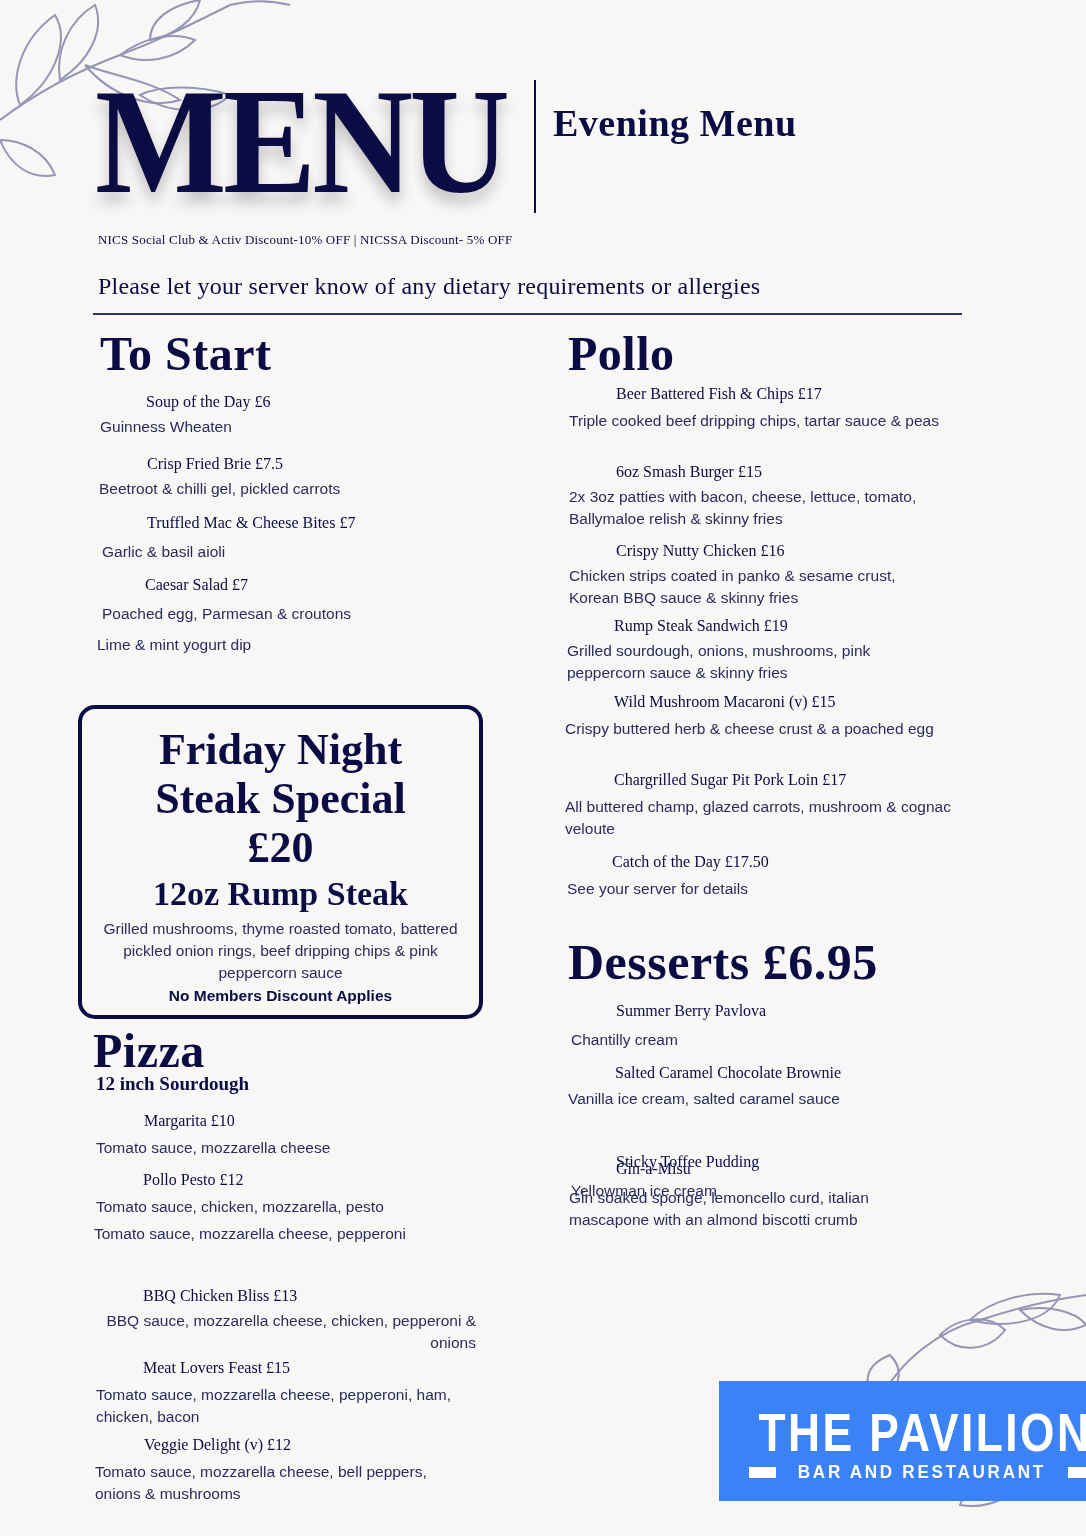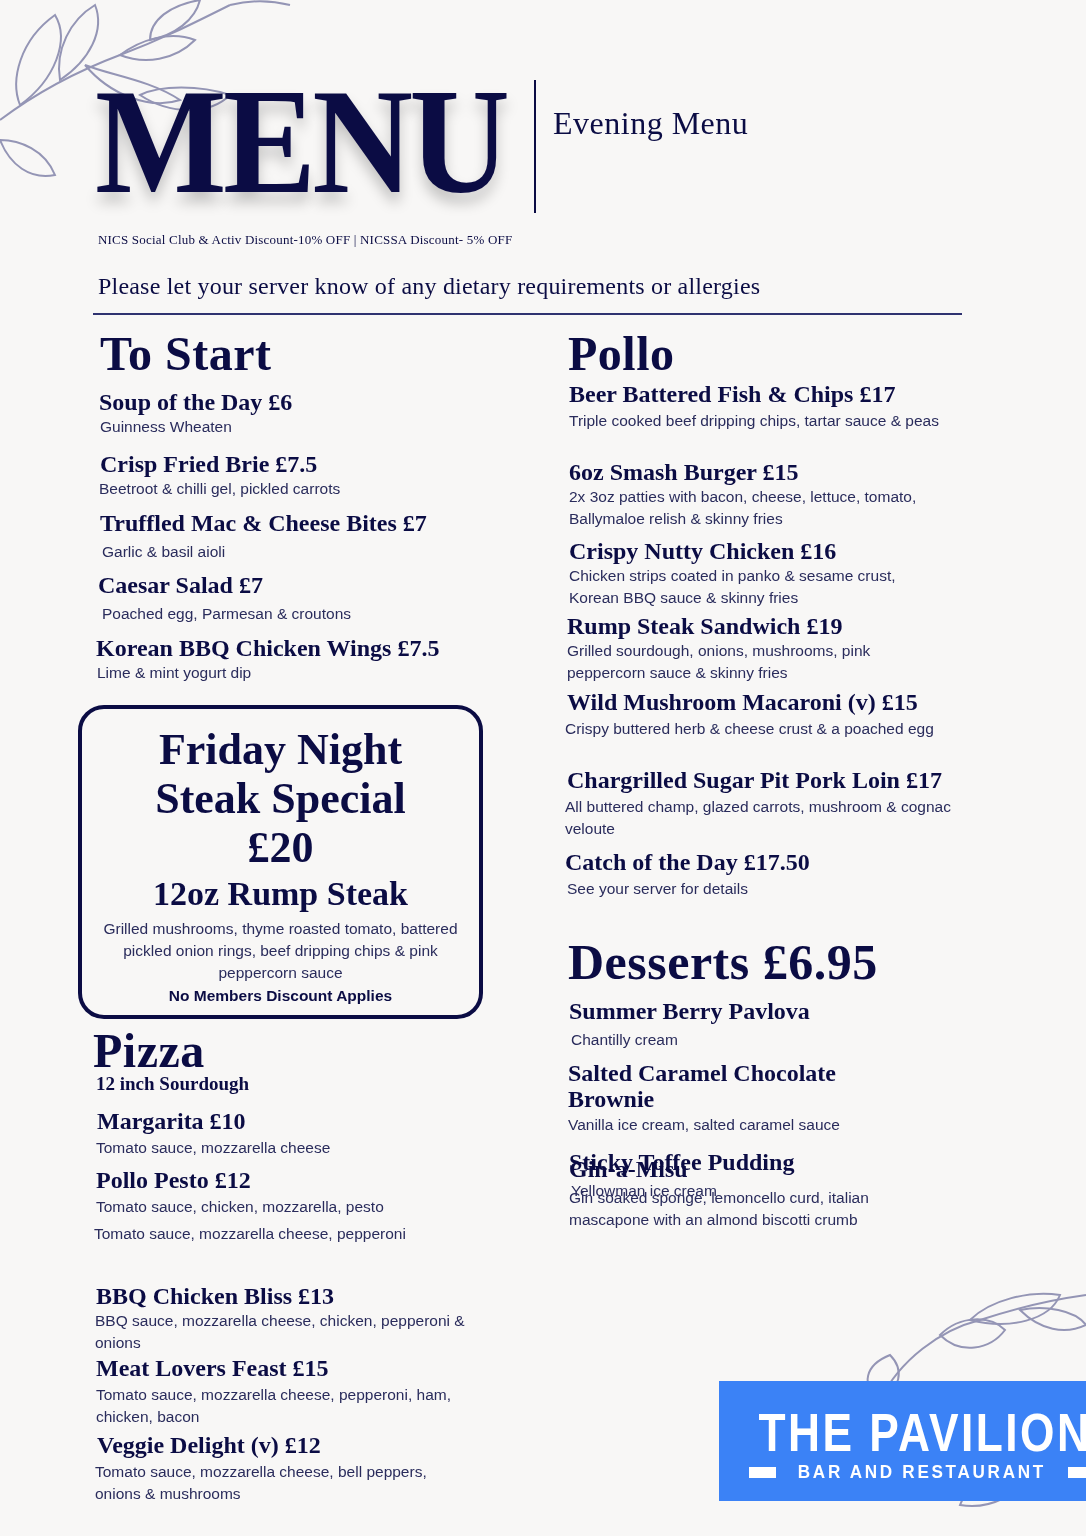--- a/index.html
+++ b/index.html
@@ -23,43 +23,43 @@
       font-size: 150px; font-weight: 700; letter-spacing: -4px;
       line-height: 150px;
       color: #0b0c44;
       text-shadow: 0 10px 14px rgba(0,0,0,0.22);
       transform: scaleX(0.93);
       transform-origin: left top;
     }
     .header-divider { left: 534px; top: 80px; width: 2px; height: 133px; background: #0b0c44; }
     .evening-title {
       left: 553px; top: 103px;
-      font-size: 32px; font-weight: 400; line-height: 40px;
+      font-size: 38px; font-weight: 700; line-height: 40px;
       letter-spacing: 0.5px;
     }
     .discount-line {
       left: 98px; top: 232px; font-size: 13px; letter-spacing: 0.2px;
     }
     .allergy-line {
       left: 98px; top: 273px; font-size: 24px; letter-spacing: 0.2px;
     }
     .rule { left: 93px; top: 313px; width: 869px; height: 2px; background: #2f3270; }
 
     
     .section-heading { font-size: 48px; font-weight: 700; line-height: 52px; letter-spacing: 0.5px; }
-    .item-name { font-size: 24px; font-weight: 700; line-height: 28px; white-space: nowrap; }
+    .item-name { font-size: 16px; font-weight: 400; line-height: 28px; white-space: nowrap; margin-left: 47px; }
     .item-desc {
       font-family: Liberation Sans, sans-serif;
       font-size: 15.5px; line-height: 22px; color: #2a2c5c;
     }
 
     
     .special-box {
       left: 78px; top: 705px; width: 405px; height: 314px;
-      border: 4px solid #0b0c44; border-radius: 26px;
+      border: 4px solid #0b0c44; border-radius: 17px;
       text-align: center;
     }
     .special-title { font-size: 44px; font-weight: 700; line-height: 49px; margin-top: 16px; }
     .special-subtitle { font-size: 34px; font-weight: 700; line-height: 40px; margin-top: 2px; }
     .special-desc {
       font-family: "Liberation Sans", "DejaVu Sans", sans-serif;
       font-size: 15.5px; line-height: 22px; color: #2a2c5c;
       padding: 4px 10px 0;
     }
     .special-note {
@@ -138,21 +138,20 @@
 </div>
 <div class="abs" style="left:100px; top:509px;">
   <div class="item-name">Truffled Mac &amp; Cheese Bites £7</div>
   <div class="item-desc" style="margin-left:2px; margin-top:4px;">Garlic &amp; basil aioli</div>
 </div>
 <div class="abs" style="left:98px; top:571px;">
   <div class="item-name">Caesar Salad  £7</div>
   <div class="item-desc" style="margin-left:4px; margin-top:4px;">Poached egg, Parmesan &amp; croutons</div>
 </div>
 <div class="abs" style="left:96px; top:634px;">
-  <div class="item-name">Korean BBQ Chicken Wings £7.5</div>
   <div class="item-desc" style="margin-left:1px;">Lime &amp; mint yogurt dip</div>
 </div>
 
 <div class="abs special-box">
   <div class="special-title">
     <div>Friday Night</div>
     <div>Steak Special</div>
     <div>£20</div>
   </div>
   <div class="special-subtitle">12oz Rump Steak</div>
@@ -169,21 +168,21 @@
 </div>
 <div class="abs" style="left:96px; top:1166px;">
   <div class="item-name">Pollo Pesto £12</div>
   <div class="item-desc" style="margin-top:2px;">Tomato sauce, chicken, mozzarella, pesto</div>
 </div>
 <div class="abs" style="left:94px; top:1221px;">
   <div class="item-desc" style="margin-top:2px;">Tomato sauce, mozzarella cheese, pepperoni</div>
 </div>
 <div class="abs" style="left:96px; top:1282px; width:380px;">
   <div class="item-name">BBQ Chicken Bliss £13</div>
-  <div class="item-desc" style="margin-left:-1px;">BBQ sauce, mozzarella cheese, chicken, pepperoni &amp; onions</div>
+  <div class="item-desc" style="margin-left:-1px;text-align:right;">BBQ sauce, mozzarella cheese, chicken, pepperoni &amp; onions</div>
 </div>
 <div class="abs" style="left:96px; top:1354px; width:380px;">
   <div class="item-name">Meat Lovers Feast £15</div>
   <div class="item-desc" style="margin-top:2px;">Tomato sauce, mozzarella cheese, pepperoni, ham, chicken, bacon</div>
 </div>
 <div class="abs" style="left:97px; top:1431px; width:370px;">
   <div class="item-name">Veggie Delight (v) £12</div>
   <div class="item-desc" style="margin-left:-2px; margin-top:2px;">Tomato sauce, mozzarella cheese, bell peppers, onions &amp; mushrooms</div>
 </div>
 

